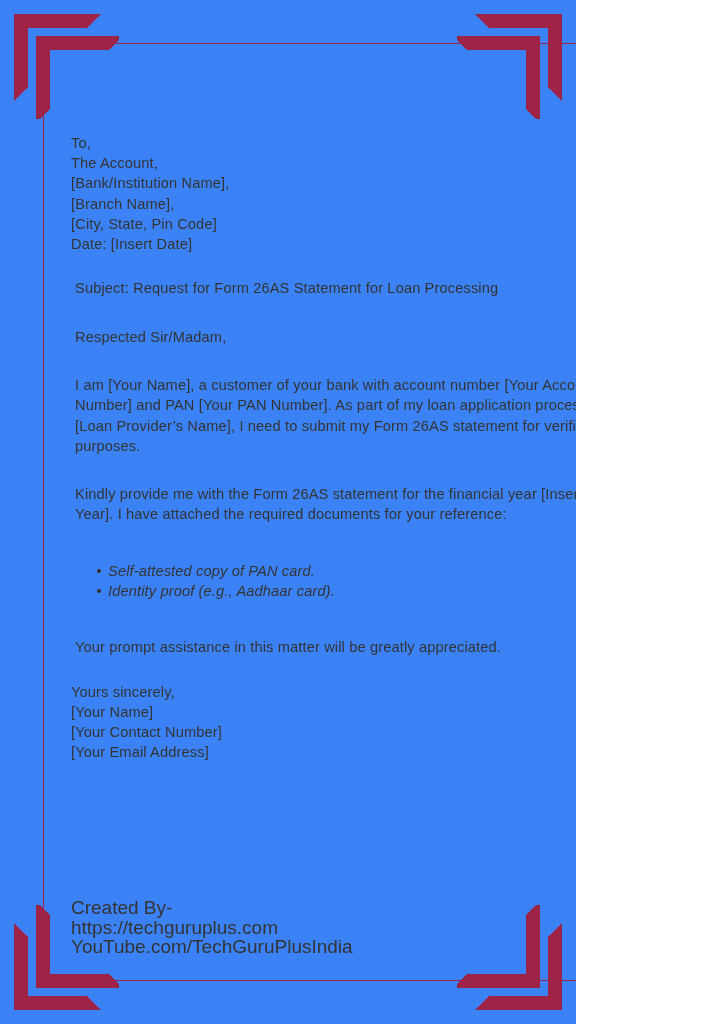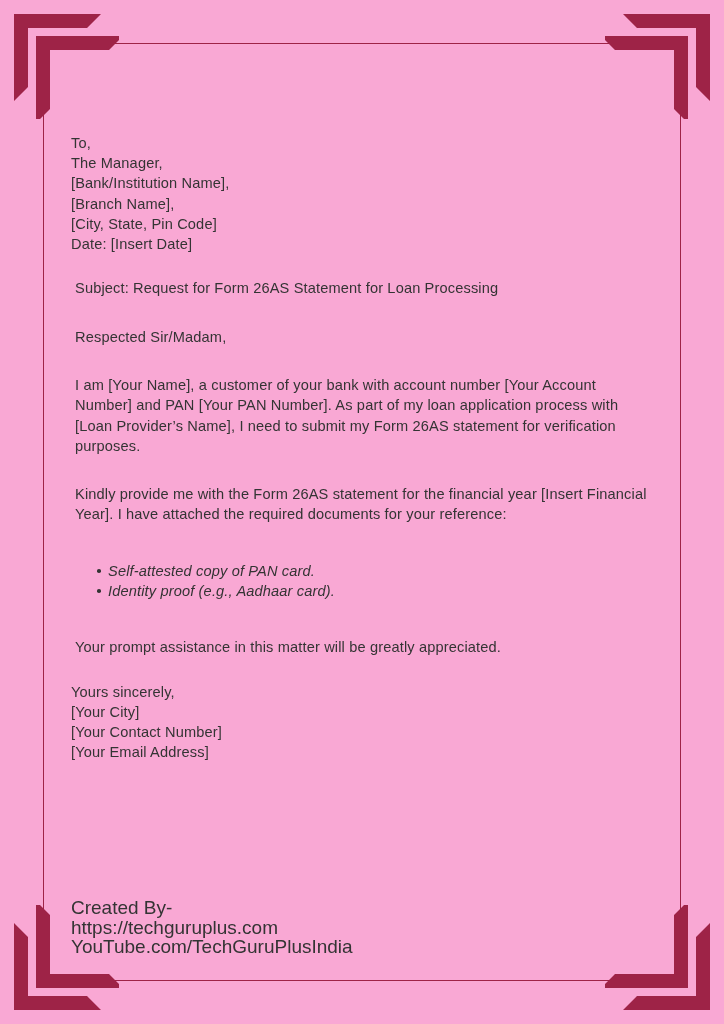--- a/index.html
+++ b/index.html
@@ -2,23 +2,23 @@
 <html><head>
 <meta charset="utf-8">
 <style>
   html, body {
     margin: 0;
     padding: 0;
     background: #ffffff;
   }
   .page {
     position: relative;
-    width: 724px;
+    width: 576px;
     height: 1024px;
-    background: #f9a8d4;
+    background: #3b82f6;
     overflow: hidden;
     font-family: "Liberation Sans", sans-serif;
   }
 
   
   .inner-frame {
     position: absolute;
     left: 43px;
     top: 43px;
     width: 638px;
@@ -125,21 +125,21 @@
     <svg viewBox="0 0 110 110" xmlns="http://www.w3.org/2000/svg" aria-hidden="true">
       <path d="M5 5 L92 5 L78 19 L19 19 L19 78 L5 92 Z" fill="#9E2347"></path>
       <path d="M27 27 L114 27 L100 41 L41 41 L41 100 L27 114 Z" fill="#9E2347"></path>
     </svg>
   </div>
 
   <div class="content">
 
     <div class="block">
       <div class="addr-line">To,</div>
-      <div class="addr-line">The Manager,</div>
+      <div class="addr-line">The Account,</div>
       <div class="addr-line">[Bank/Institution Name],</div>
       <div class="addr-line">[Branch Name],</div>
       <div class="addr-line">[City, State, Pin Code]</div>
       <div class="addr-line">Date: [Insert Date]</div>
     </div>
 
     <div class="gap"></div>
 
     <p class="para">Subject: Request for Form 26AS Statement for Loan Processing</p>
 
@@ -163,21 +163,21 @@
     </ul>
 
     <div class="gap"></div>
 
     <p class="para">Your prompt assistance in this matter will be greatly appreciated.</p>
 
     <div class="gap"></div>
 
     <div class="block">
       <div class="addr-line">Yours sincerely,</div>
-      <div class="addr-line">[Your City]</div>
+      <div class="addr-line">[Your Name]</div>
       <div class="addr-line">[Your Contact Number]</div>
       <div class="addr-line">[Your Email Address]</div>
     </div>
 
   </div>
 
   <div class="footer">
     <div>Created By-</div>
     <div>https://techguruplus.com</div>
     <div>YouTube.com/TechGuruPlusIndia</div>

